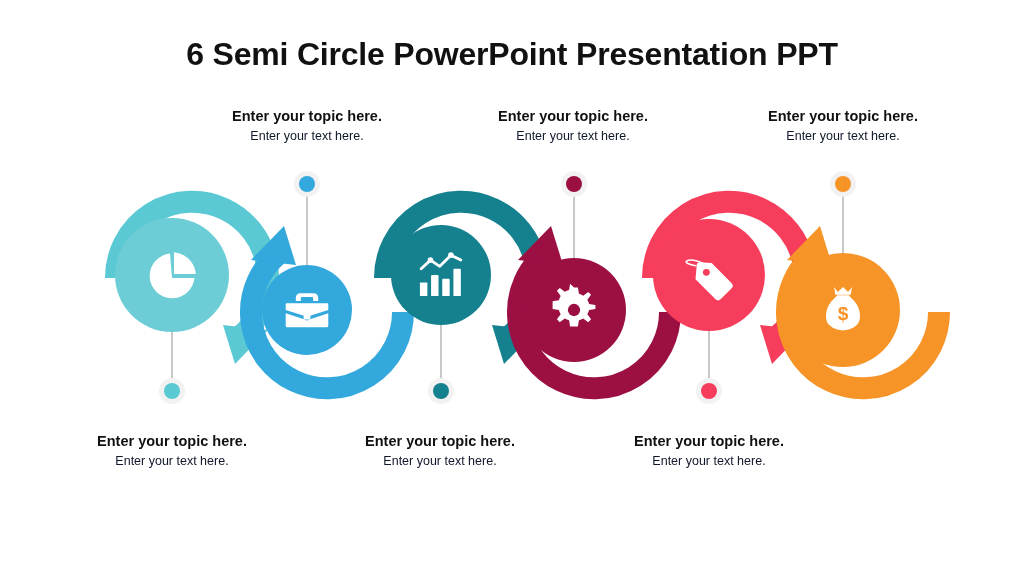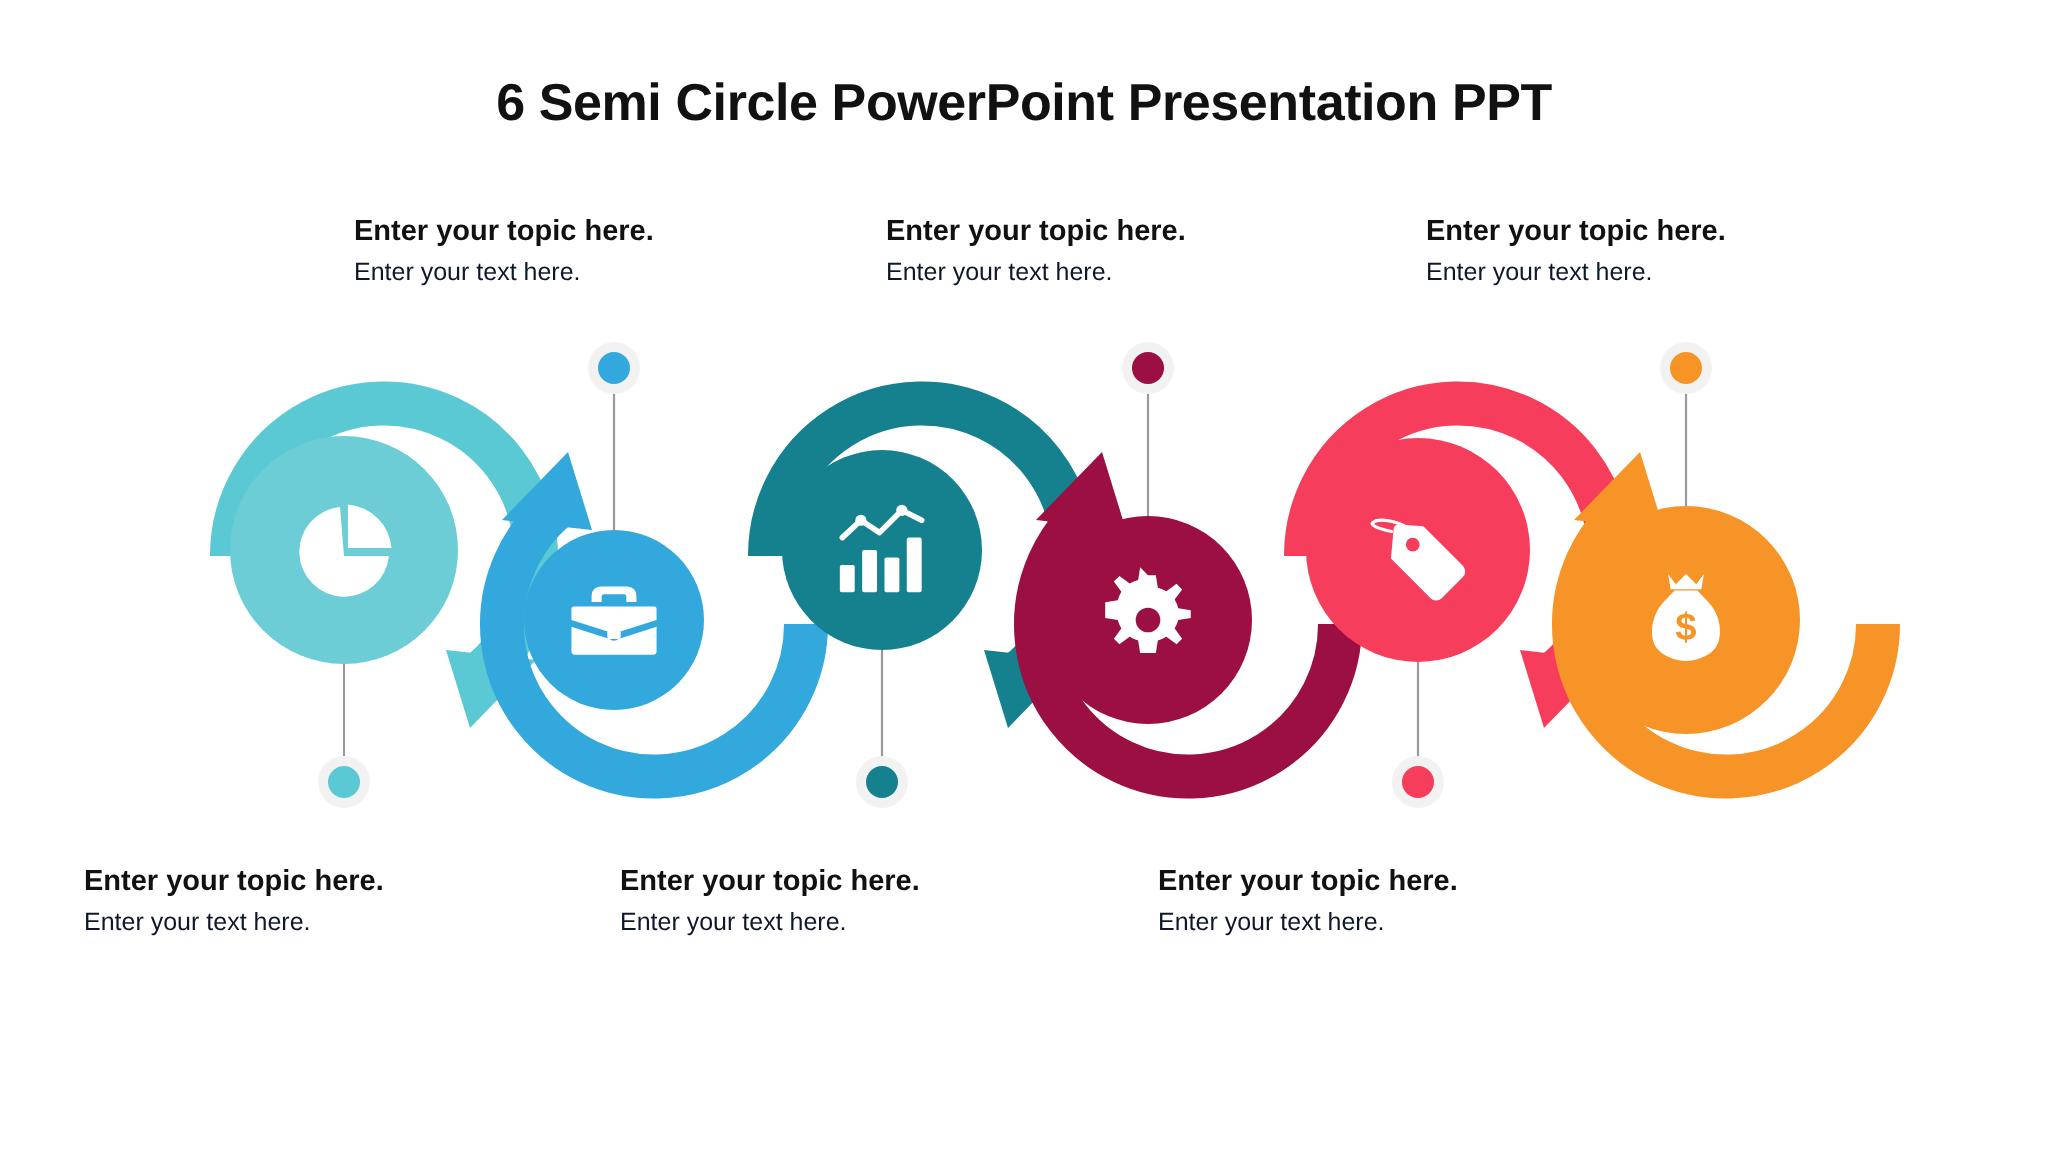--- a/index.html
+++ b/index.html
@@ -22,38 +22,38 @@
     height: 576px;
     background: #ffffff;
   }
 
   #slide-title {
     position: absolute;
     left: 0;
     top: 36px;
     width: 1024px;
     text-align: center;
-    font-size: 26px;
+    font-size: 32px;
     font-weight: bold;
     color: #111111;
     letter-spacing: -0.2px;
     font-family: "Liberation Sans", sans-serif;
     white-space: nowrap;
   }
 
   #graphic-layer {
     position: absolute;
     left: 0; top: 0;
     width: 1024px;
     height: 576px;
   }
 
   .callout {
     position: absolute;
-    text-align: left;
+    text-align: center;
     width: 260px;
   }
   .callout .topic {
     font-size: 14.5px;
     font-weight: bold;
     color: #111111;
     line-height: 1.25;
     white-space: nowrap;
   }
   .callout .desc {

